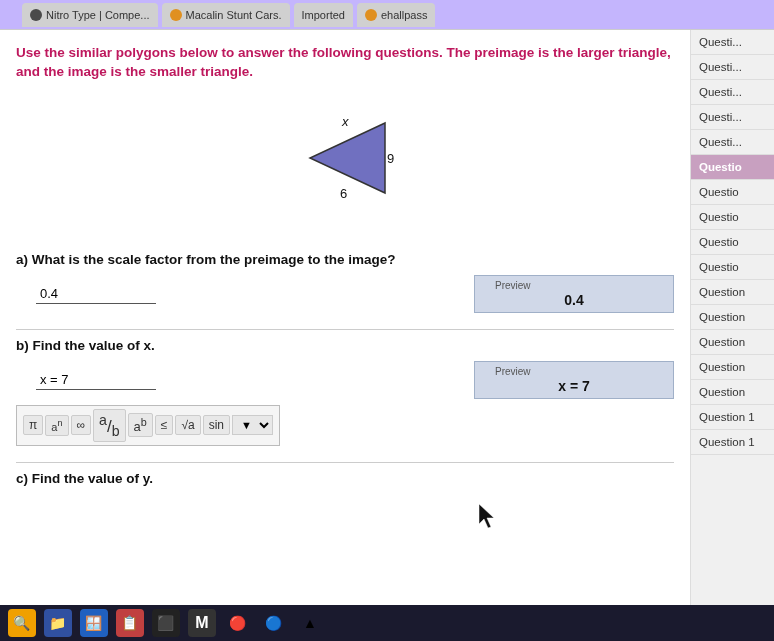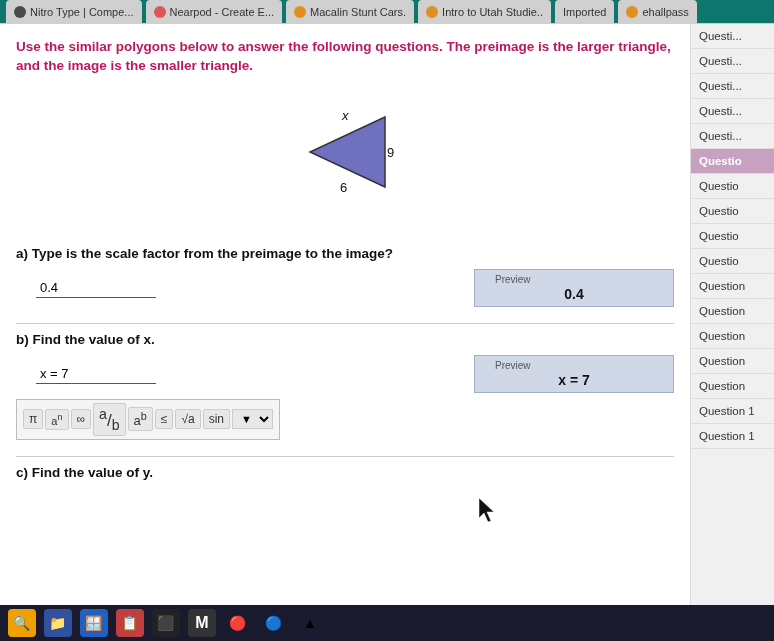--- a/index.html
+++ b/index.html
@@ -10,23 +10,23 @@
       height: 641px;
       overflow: hidden;
       display: flex;
       flex-direction: column;
     }
 
     
     .tab-bar {
       display: flex;
       align-items: center;
-      background: #0f766e;
-      height: 24px;
-      padding: 0 6px;
+      background: #c4b5fd;
+      height: 30px;
+      padding: 0 22px;
       gap: 4px;
       border-bottom: 1px solid #ccc;
       font-size: 11px;
       color: #333;
       flex-shrink: 0;
     }
     .tab-item {
       display: flex;
       align-items: center;
       gap: 4px;
@@ -213,30 +213,22 @@
   </style>
 </head>
 <body>
 
 <div class="tab-bar">
   <div class="tab-item">
     <div class="tab-icon" style="background:#4a4a4a;"></div>
     <span>Nitro Type | Compe...</span>
   </div>
   <div class="tab-item">
-    <div class="tab-icon" style="background:#e05555;border-radius:50%;"></div>
-    <span>Nearpod - Create E...</span>
-  </div>
-  <div class="tab-item">
     <div class="tab-icon" style="background:#e09020;border-radius:50%;"></div>
     <span>Macalin Stunt Cars.</span>
-  </div>
-  <div class="tab-item">
-    <div class="tab-icon" style="background:#e09020;border-radius:50%;"></div>
-    <span>Intro to Utah Studie..</span>
   </div>
   <div class="tab-item">
     <span>Imported</span>
   </div>
   <div class="tab-item">
     <div class="tab-icon" style="background:#e09020;border-radius:50%;"></div>
     <span>ehallpass</span>
   </div>
 </div>
 
@@ -257,21 +249,21 @@
           <text x="52" y="18" font-size="13" fill="#111" font-family="Arial" font-style="italic">x</text>
 
           <text x="97" y="55" font-size="13" fill="#111" font-family="Arial">9</text>
 
           <text x="50" y="90" font-size="13" fill="#111" font-family="Arial">6</text>
         </svg>
       </div>
     </div>
 
     <div class="question-part">
-      <p class="question-label">a) Type is the scale factor from the preimage to the image?</p>
+      <p class="question-label">a) What is the scale factor from the preimage to the image?</p>
       <div class="answer-row">
         <input class="answer-input-box" type="text" value="0.4" style="">
         <div style="flex:1;"></div>
         <div class="preview-box">
           <div class="preview-label">Preview</div>
           <div class="preview-value">0.4</div>
         </div>
       </div>
     </div>
 

